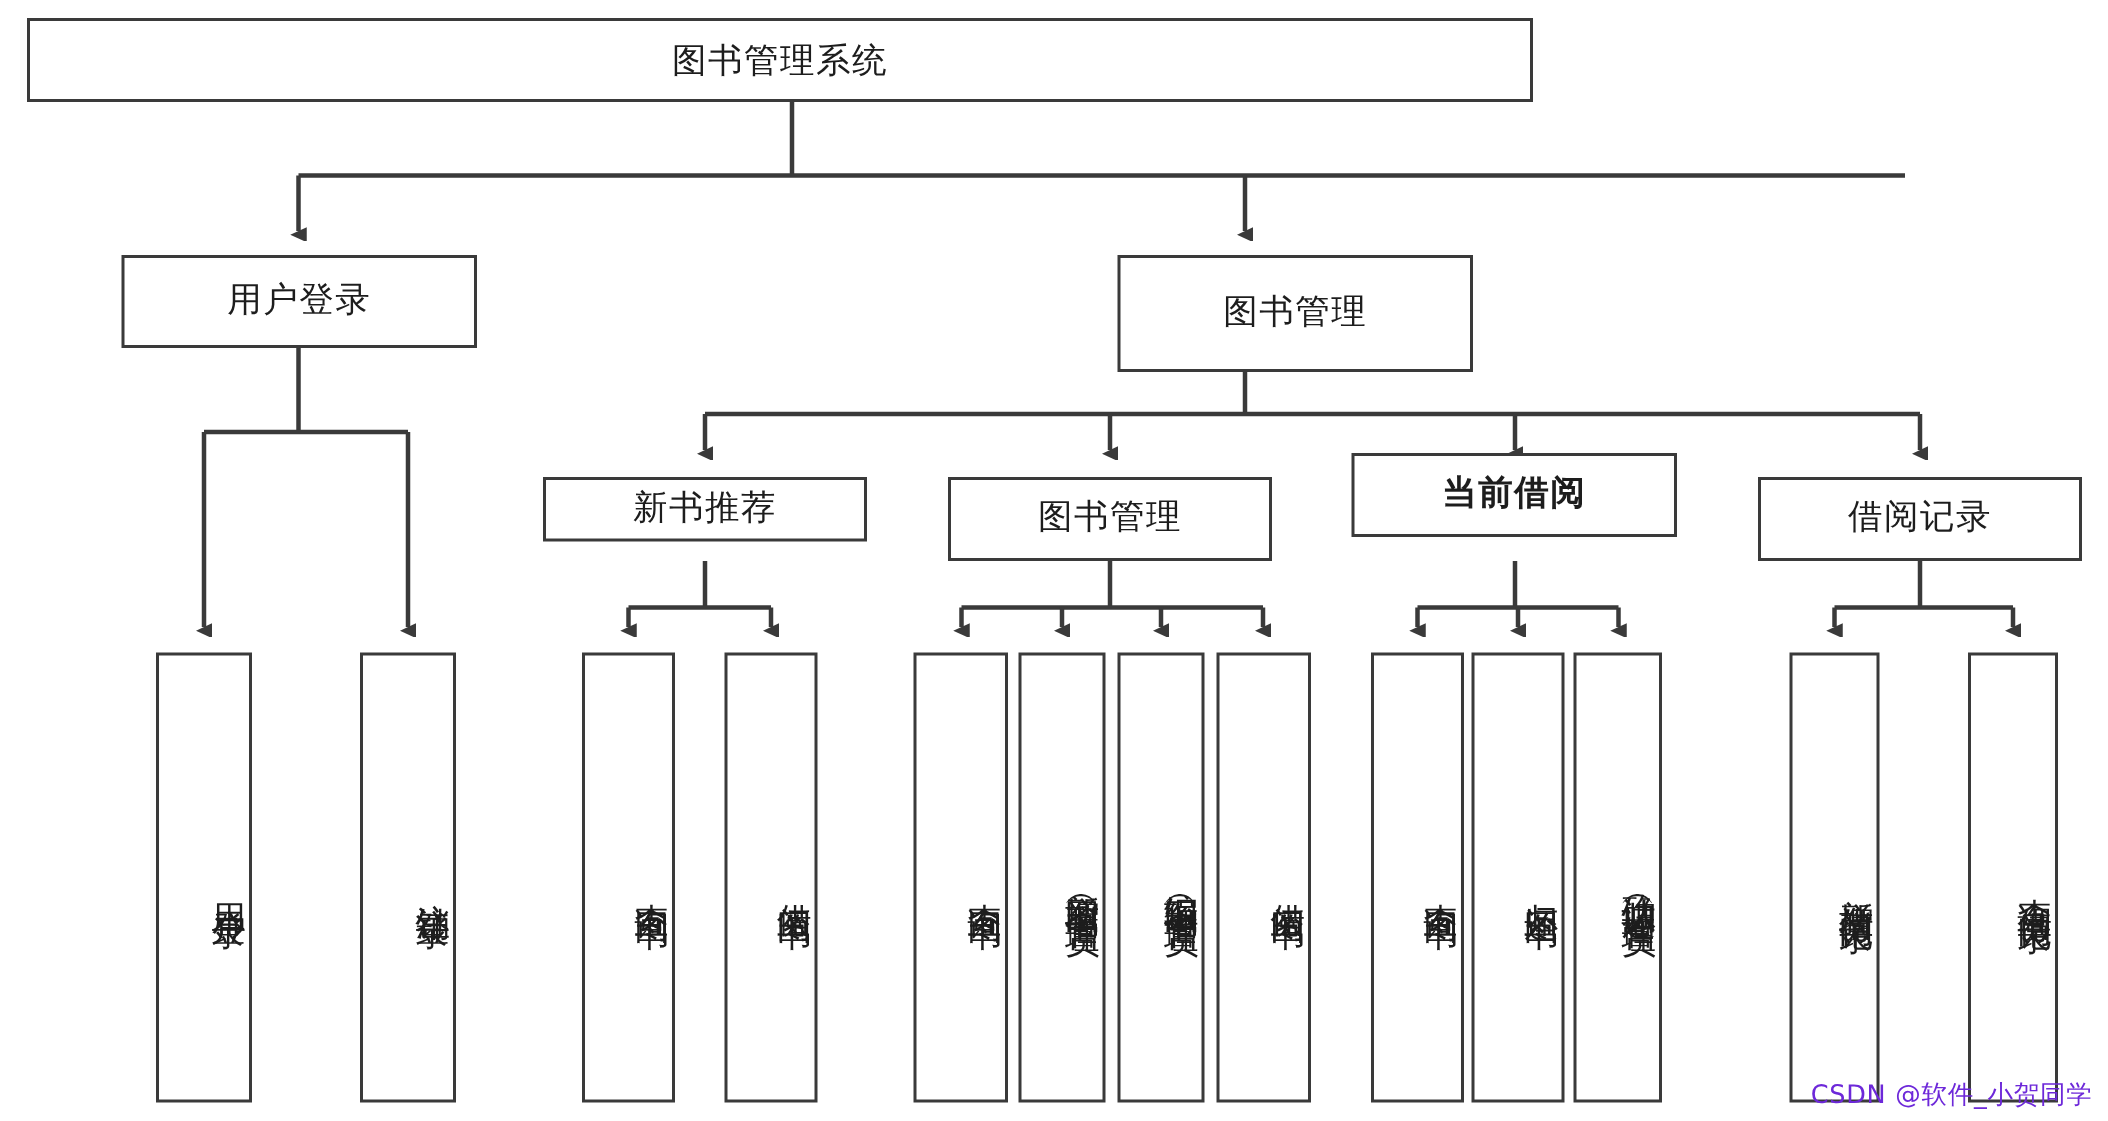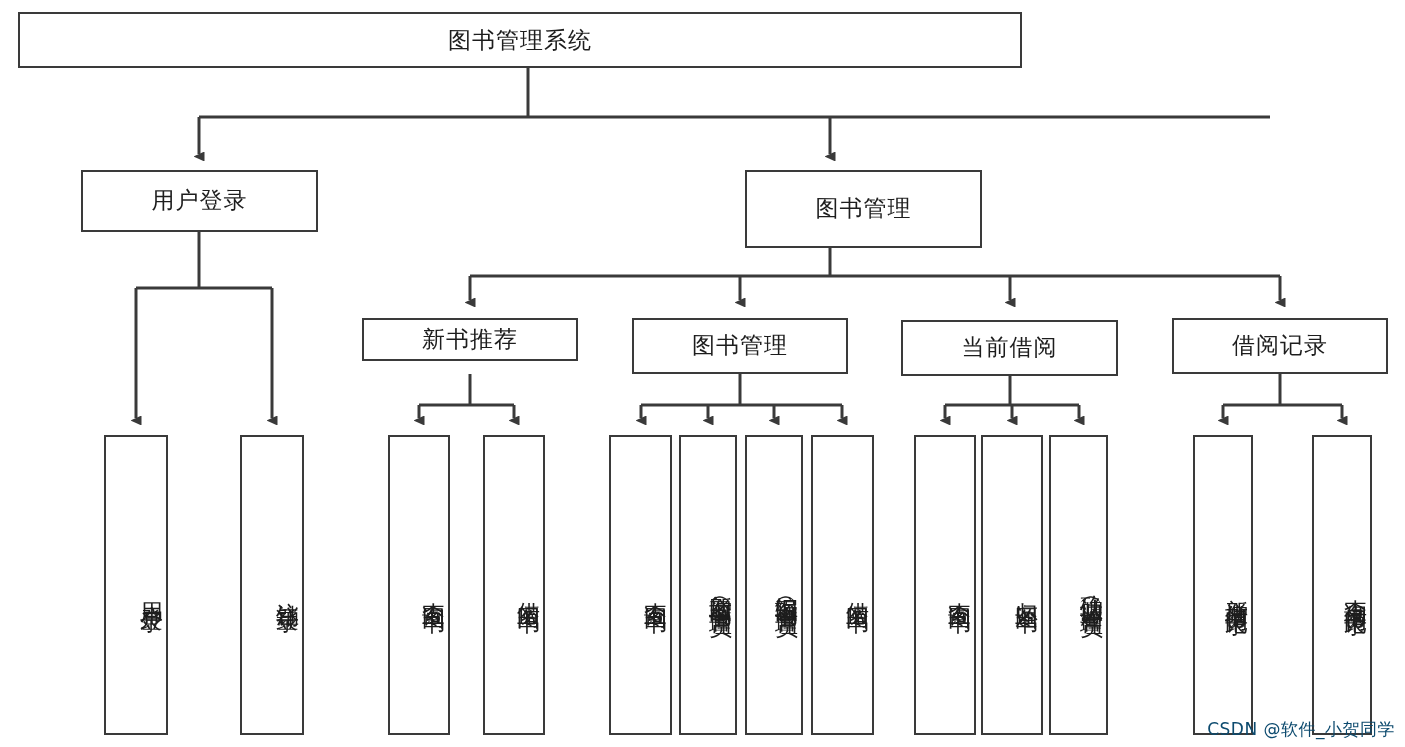--- a/index.html
+++ b/index.html
@@ -51,21 +51,21 @@
     letter-spacing:3px;
     padding-top:10px;
     align-items:flex-start;
     justify-content:center;
   }
   .watermark{
     position:absolute;
     right:10px;
     bottom:6px;
     font-size:17px;
-    color:#0c4a6e;
+    color:#6d28d9;
     letter-spacing:0.5px;
     z-index:3;
     white-space:nowrap;
     text-align:right;
   }
 </style>
 </head>
 <body>
 
 <div id="diagram">
@@ -120,21 +120,21 @@
     </g>
   </svg>
 
   <div class="node node-root" style="left:18px;top:12px;width:1004px;height:56px;">图书管理系统</div>
 
   <div class="node node-h" style="left:81px;top:170px;width:237px;height:62px;">用户登录</div>
   <div class="node node-h" style="left:745px;top:170px;width:237px;height:78px;">图书管理</div>
 
   <div class="node node-h" style="left:362px;top:318px;width:216px;height:43px;">新书推荐</div>
   <div class="node node-h" style="left:632px;top:318px;width:216px;height:56px;">图书管理</div>
-  <div class="node node-h" style="left:901px;top:320px;width:217px;height:56px;">当前借阅</div>
+  <div class="node node-h" style="left:901px;top:302px;width:217px;height:56px;font-weight:bold;">当前借阅</div>
   <div class="node node-h" style="left:1172px;top:318px;width:216px;height:56px;">借阅记录</div>
 
   <div class="node node-v" style="left:104px;top:435px;width:64px;height:300px;">用户登录</div>
   <div class="node node-v" style="left:240px;top:435px;width:64px;height:300px;">注销登录</div>
 
   <div class="node node-v" style="left:388px;top:435px;width:62px;height:300px;">查询图书</div>
   <div class="node node-v" style="left:483px;top:435px;width:62px;height:300px;">借阅图书</div>
 
   <div class="node node-v" style="left:609px;top:435px;width:63px;height:300px;">查询图书</div>
   <div class="node node-v" style="left:679px;top:435px;width:58px;height:300px;">新增图书（管理员）</div>

